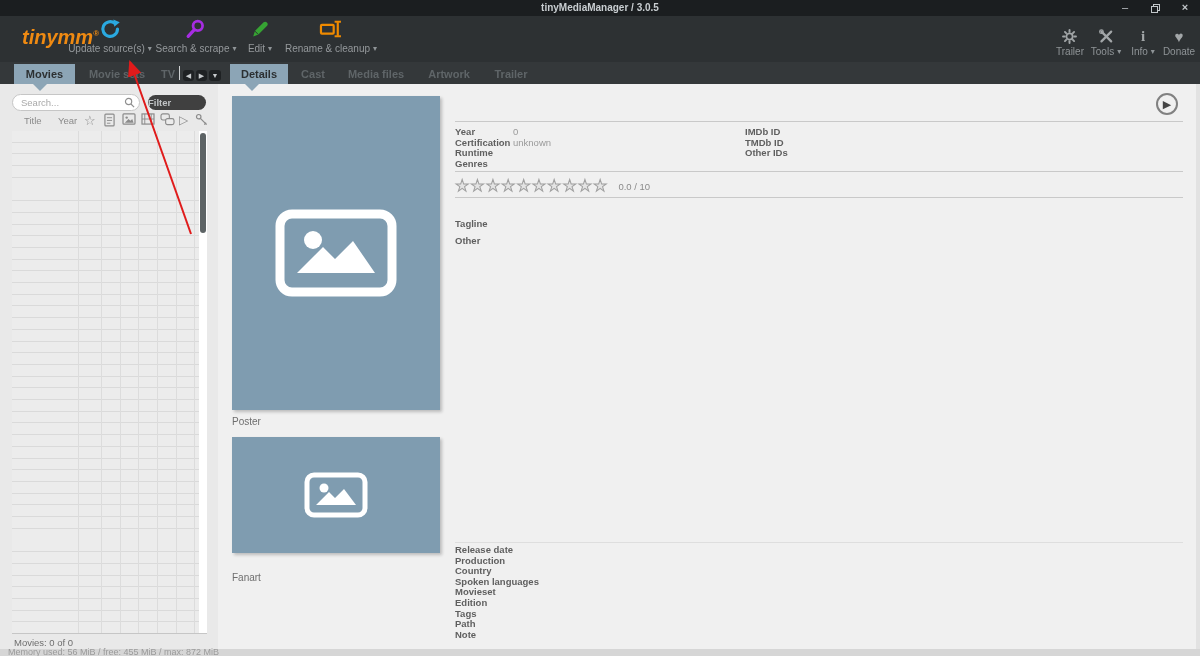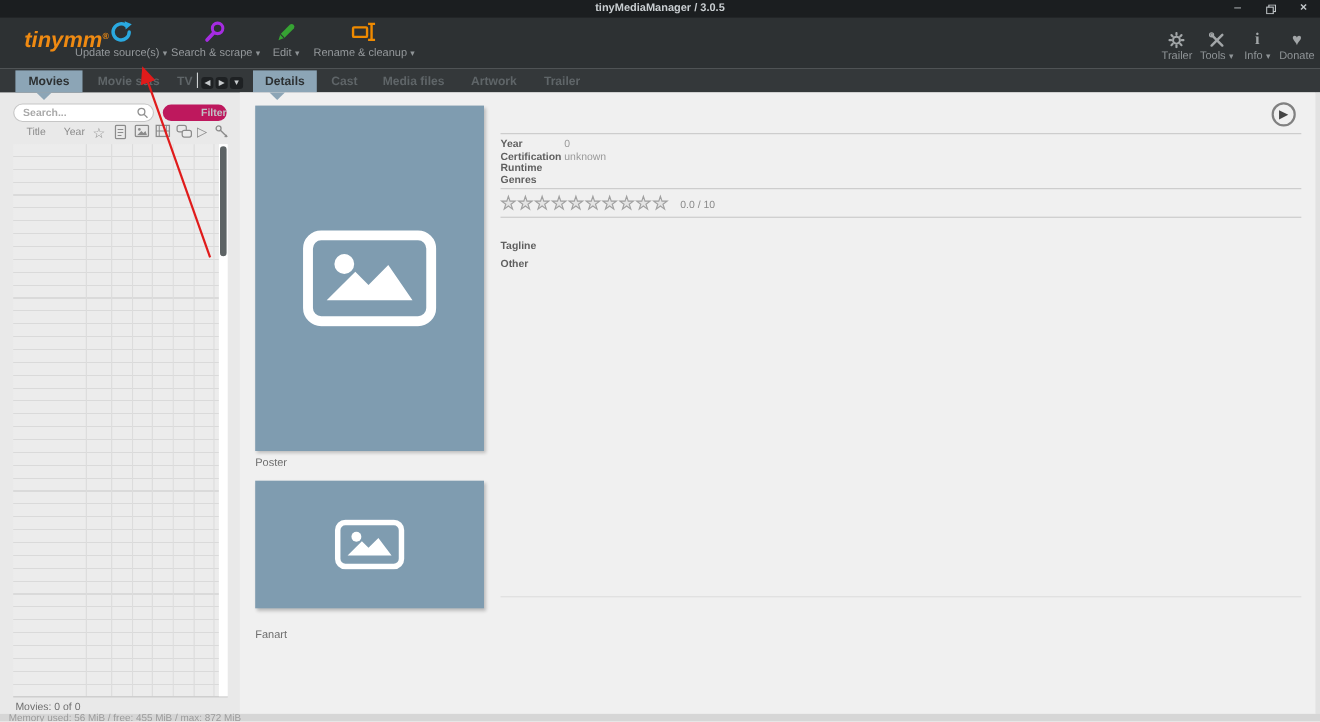--- a/index.html
+++ b/index.html
@@ -44,26 +44,26 @@
   .tab-pointer { top:84px; width:0; height:0;
     border-left:7px solid transparent; border-right:7px solid transparent;
     border-top:7px solid #8ca5b6; z-index:5; }
   .tabscroll-btn { top:70px; width:11px; height:11px; background:#1e2123; border-radius:3px;
     color:#c6cacc; font-size:7px; line-height:11px; text-align:center; cursor:pointer; }
   .tab-divider { top:66px; width:1px; height:14px; background:#cfd2d3; }
 
   
   .search-box { left:12px; top:94px; width:128px; height:17px; background:#fff;
     border:1px solid #c6c6c6; border-radius:9px; font-size:9.5px; color:#444;
-    padding:0 20px 0 8px; outline:none; font-family:inherit;font-weight:bold; }
+    padding:0 20px 0 8px; outline:none; font-family:inherit; }
   .search-box::placeholder { color:#a9a9a9; }
   .search-glass { left:124px; top:97px; }
-  .filter-btn { left:148px; top:95px; width:58px; height:15px; background:#be185d;
+  .filter-btn { left:148px; top:95px; width:58px; height:15px; background:#404040;
     border:none; border-radius:8px; color:#c0c3c5; font-size:9.5px; line-height:15px;
-    text-align:right; cursor:pointer; font-family:inherit; font-weight:bold; }
+    text-align:left; cursor:pointer; font-family:inherit; font-weight:bold; }
   .col-label { top:115px; font-size:9.5px; color:#8a8a8a; }
   .hdr-icon { top:113px; color:#8b8b8b; font-size:13px; line-height:15px; cursor:pointer; }
 
   .movie-table { left:12px; top:131px; width:187px; height:502px;
     background:repeating-linear-gradient(to bottom,
       #ececec 0px, #ececec 10.7px, #dadada 10.7px, #dadada 11.7px); cursor:default; }
   .vline { top:131px; width:1px; height:502px; background:#dcdcdc; }
   .table-bottom { left:12px; top:633px; width:195px; height:1px; background:#c6c6c6; }
   .vscroll-track { left:199px; top:131px; width:8px; height:502px; background:#ffffff; }
   .vscroll-thumb { left:1px; top:2px; width:6px; height:100px; background:#5d6365;
@@ -354,29 +354,54 @@
     <div class="fieldrow">
         <span class="flabel" style="width:58px;">Runtime</span>
         <span class="fvalue"></span>
       </div>
     <div class="fieldrow">
         <span class="flabel" style="width:58px;">Genres</span>
         <span class="fvalue"></span>
       </div>
   </div>
 
+  <div class="abs fieldcol" style="left:527px; top:43px; width:220px;">
+    <div class="fieldrow">
+        <span class="flabel" style="width:60px;">IMDb ID</span>
+        <span class="fvalue"></span>
+      </div>
+    <div class="fieldrow">
+        <span class="flabel" style="width:60px;">TMDb ID</span>
+        <span class="fvalue"></span>
+      </div>
+    <div class="fieldrow">
+        <span class="flabel" style="width:60px;">Other IDs</span>
+        <span class="fvalue"></span>
+      </div>
+  </div>
 
   <div class="abs stars-row" style="left:237px; top:93px;">
     <span><span class="star">★</span><span class="star">★</span><span class="star">★</span><span class="star">★</span><span class="star">★</span><span class="star">★</span><span class="star">★</span><span class="star">★</span><span class="star">★</span><span class="star">★</span></span>
     <span class="rating-text">0.0 / 10</span>
   </div>
 
   <div class="abs flabel" style="left:237px; top:134px; font-size:9.5px;">Tagline</div>
   <div class="abs flabel" style="left:237px; top:151px; font-size:9.5px;">Other</div>
 
+  <div class="abs fieldcol" style="left:237px; top:461px;">
+    <div class="flabel">Release date</div>
+    <div class="flabel">Production</div>
+    <div class="flabel">Country</div>
+    <div class="flabel">Spoken languages</div>
+    <div class="flabel">Movieset</div>
+    <div class="flabel">Edition</div>
+    <div class="flabel">Tags</div>
+    <div class="flabel">Path</div>
+    <div class="flabel">Note</div>
+  </div>
 </div>
 
 <div class="abs edge-right"></div>
 
 <div class="abs statusbar"></div>
 <div class="abs memory">Memory used: 56 MiB  /  free: 455 MiB  /  max: 872 MiB</div>
 
 <svg class="abs annotation">
   <defs>
     <marker id="ah" markerWidth="9" markerHeight="8" refX="7" refY="3.5" orient="auto">

